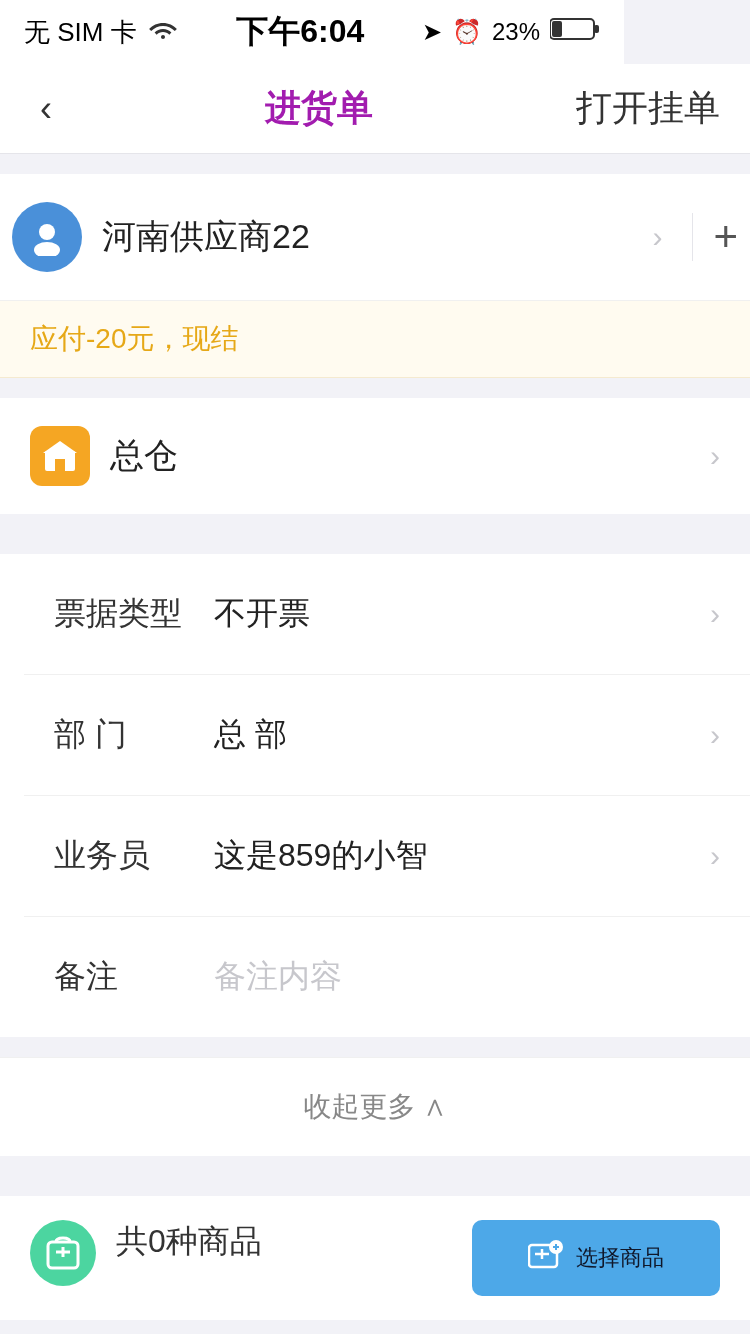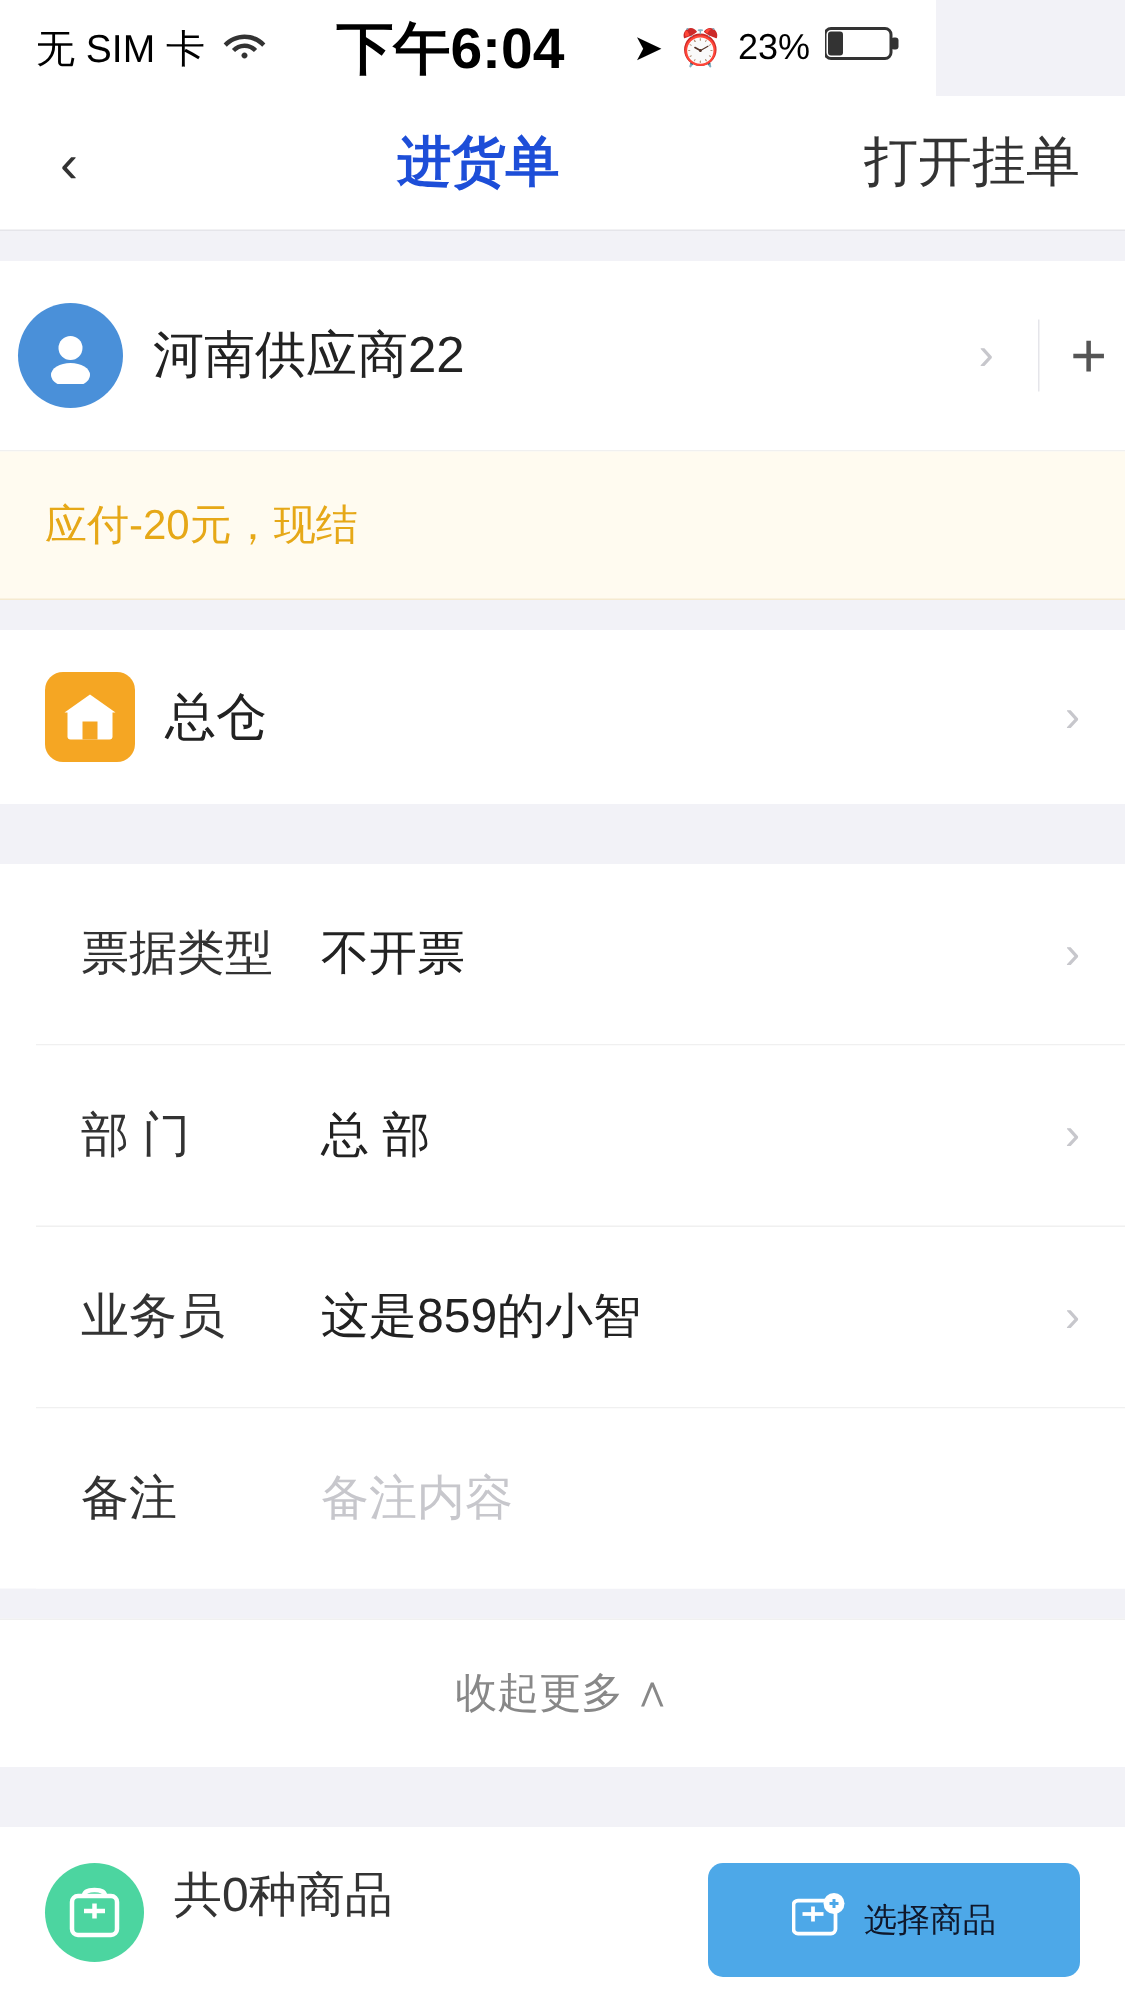--- a/index.html
+++ b/index.html
@@ -23,21 +23,21 @@
       padding: 0 24px;
       font-size: 26px;
       font-weight: 500;
     }
     .status-left {
       display: flex;
       align-items: center;
       gap: 10px;
       font-size: 26px;
     }
-    .status-center { font-size: 38px; font-weight: 600; }
+    .status-center { font-size: 32px; font-weight: 600; }
     .status-right {
       display: flex;
       align-items: center;
       gap: 10px;
       font-size: 24px;
     }
 
     
     .nav-bar {
       width: 750px;
@@ -51,21 +51,21 @@
     }
     .nav-back {
       font-size: 36px;
       color: #333;
       cursor: pointer;
       padding: 10px;
     }
     .nav-title {
       font-size: 36px;
       font-weight: 600;
-      color: #1d4ed8;
+      color: #a21caf;
     }
     .nav-action {
       font-size: 36px;
       color: #333;
       cursor: pointer;
     }
 
     
     .section-divider {
       height: 20px;
@@ -116,21 +116,21 @@
       font-size: 42px;
       font-weight: 300;
       cursor: pointer;
       padding-left: 20px;
       border-left: 1px solid #e5e5ea;
     }
 
     
     .notice-row {
       background: #fffbf0;
-      padding: 30px 30px;
+      padding: 19px 30px;
       font-size: 28px;
       color: #e6a817;
       border-bottom: 1px solid #f5ead0;
     }
 
     
     .warehouse-row {
       display: flex;
       align-items: center;
       padding: 28px 30px;

